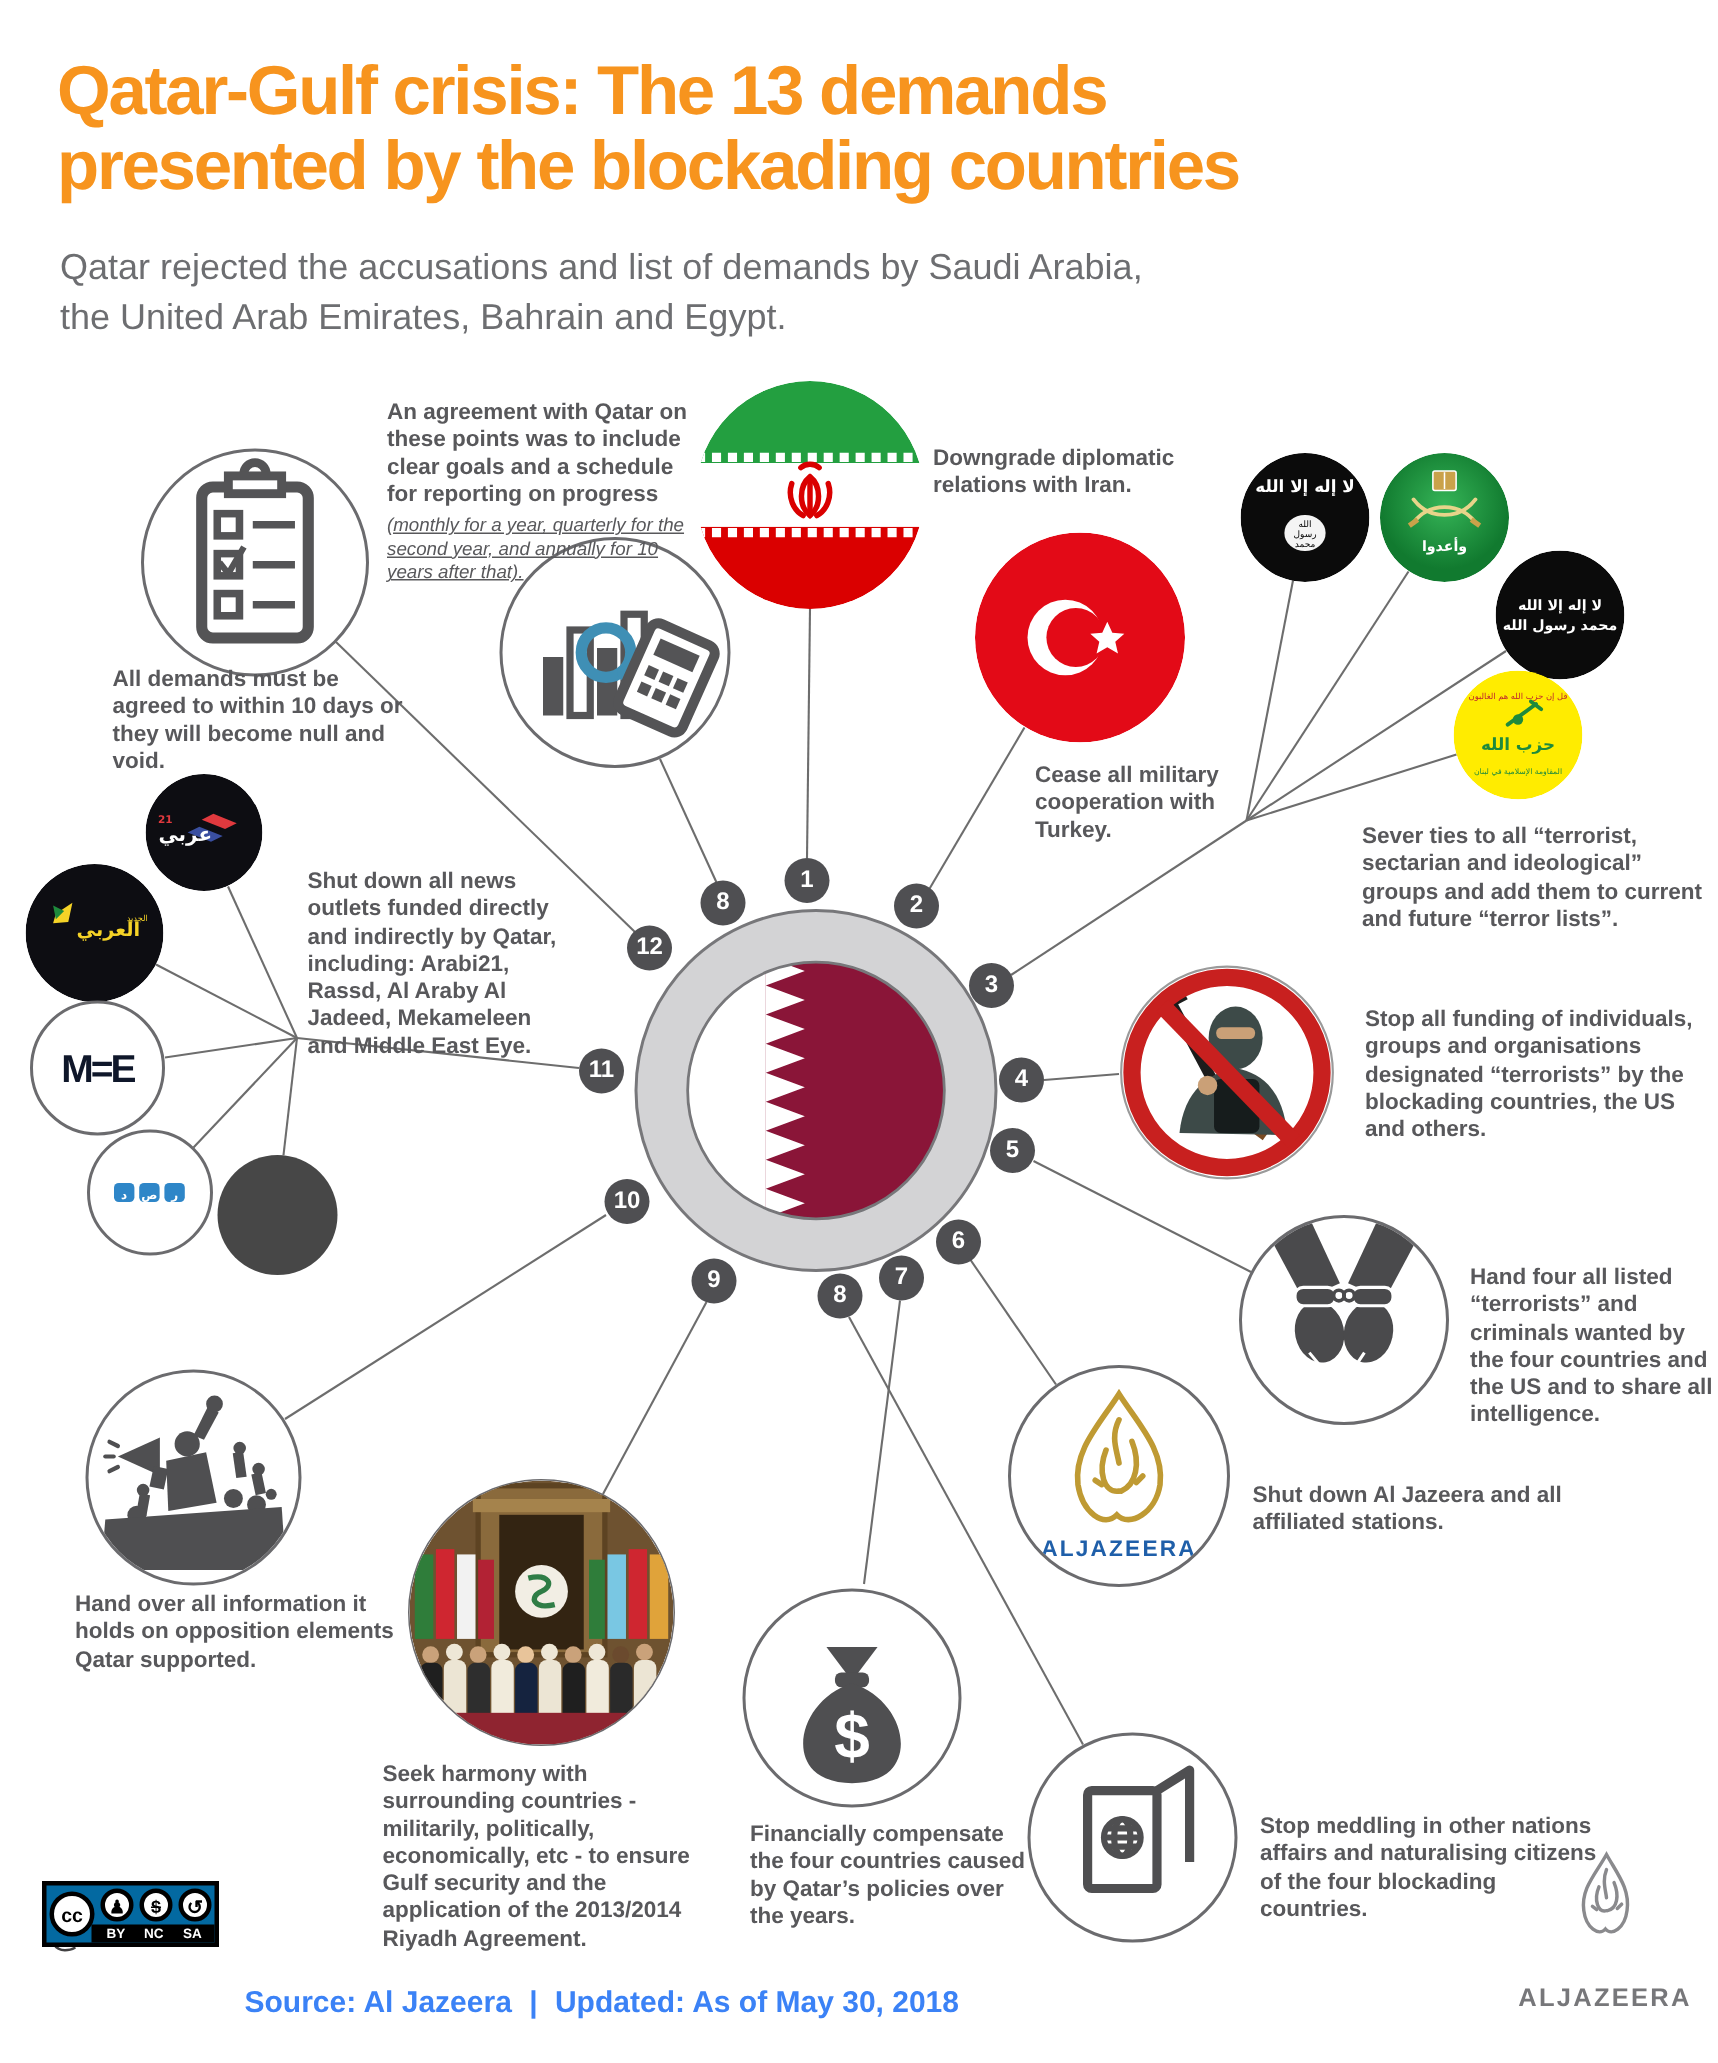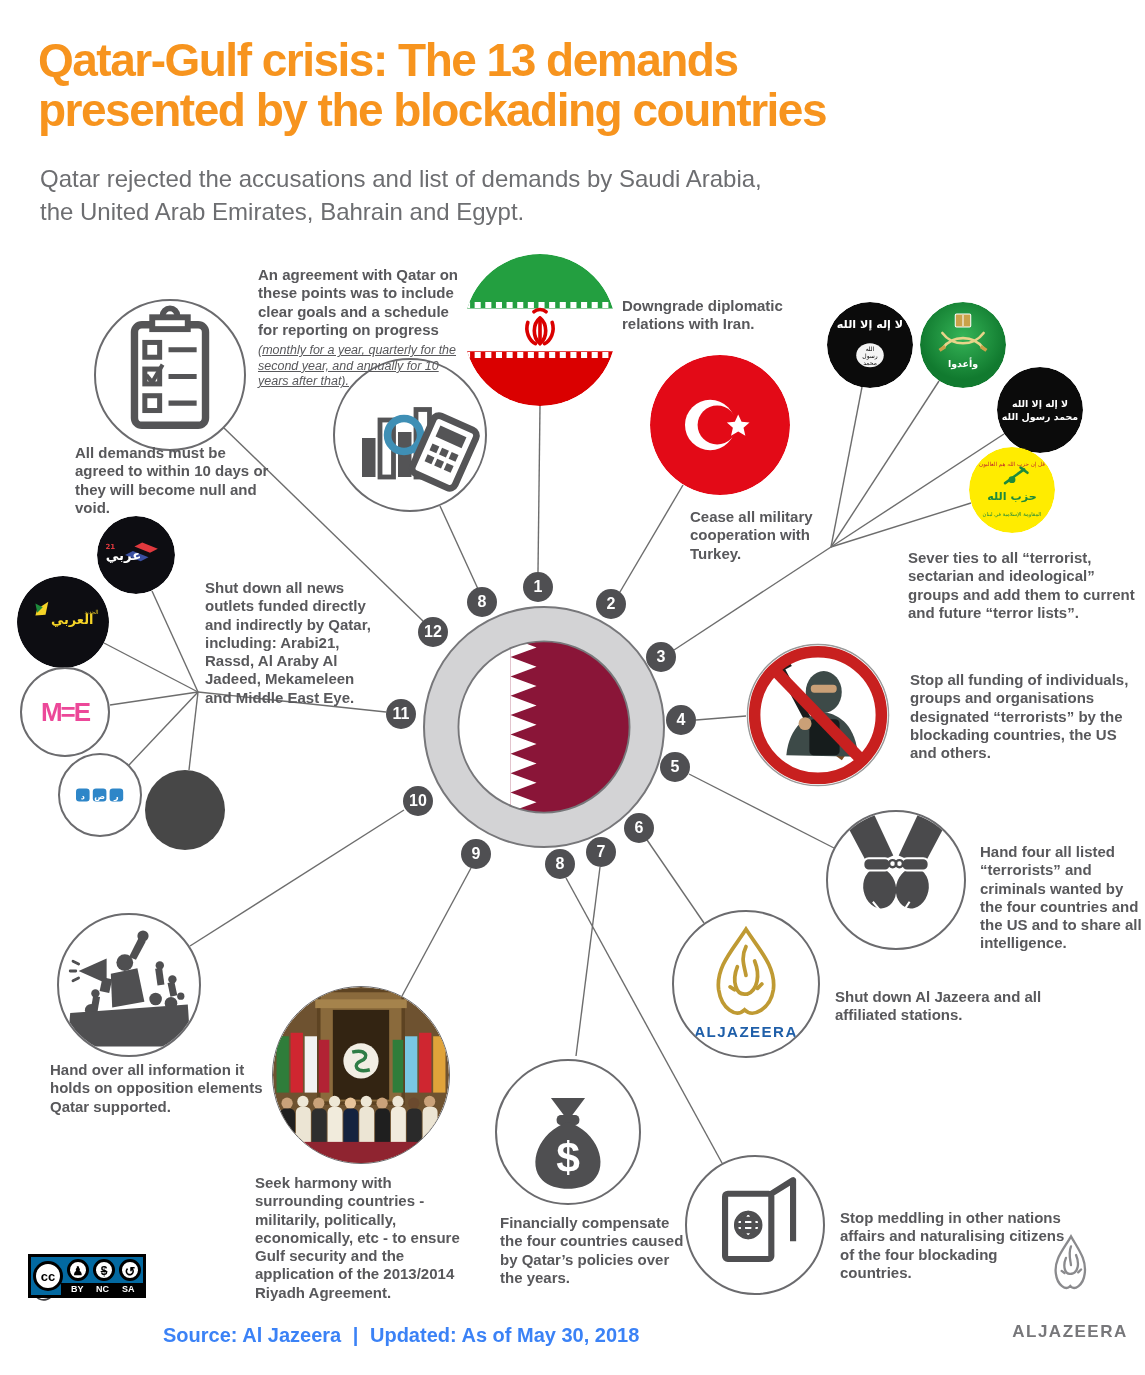--- a/index.html
+++ b/index.html
@@ -25,21 +25,21 @@
   .cc-badge{position:absolute;left:28px;top:1254px;width:118px;height:44px;background:#0369a1;
             border:3px solid #000000;box-sizing:border-box;z-index:5;}
   .cc-strip{position:absolute;left:30px;top:26px;width:82px;height:12px;background:#000;}
   .cc-circ{position:absolute;border-radius:50%;background:#fff;border:3px solid #000;box-sizing:border-box;
            text-align:center;font-weight:bold;color:#000;}
   .cc-label{position:absolute;top:27px;font-size:9px;font-weight:bold;color:#fff;z-index:2;}
   .src-line{position:absolute;left:163px;top:1324px;font-weight:bold;font-size:20px;color:#3b82f6;z-index:5;}
   .src-line span{margin-right:6px;}
   .brand{position:absolute;left:1005px;top:1322px;width:130px;text-align:center;font-weight:bold;
          font-size:17px;letter-spacing:1.5px;color:#77777a;z-index:5;}
-  .mee-text{font-weight:bold;font-size:26px;letter-spacing:-2px;color:#ec4899;}
+  .mee-text{font-weight:bold;font-size:26px;letter-spacing:-2px;color:#0f172a;}
 </style>
 </head>
 <body>
 
 <div id="canvas">
 
   <svg id="lines" width="1145" height="1375">
     <g stroke="#6d6d6d" stroke-width="1.4">
       <line x1="538" y1="572" x2="540" y2="406"></line>
       <line x1="617" y1="597" x2="683" y2="485"></line>

